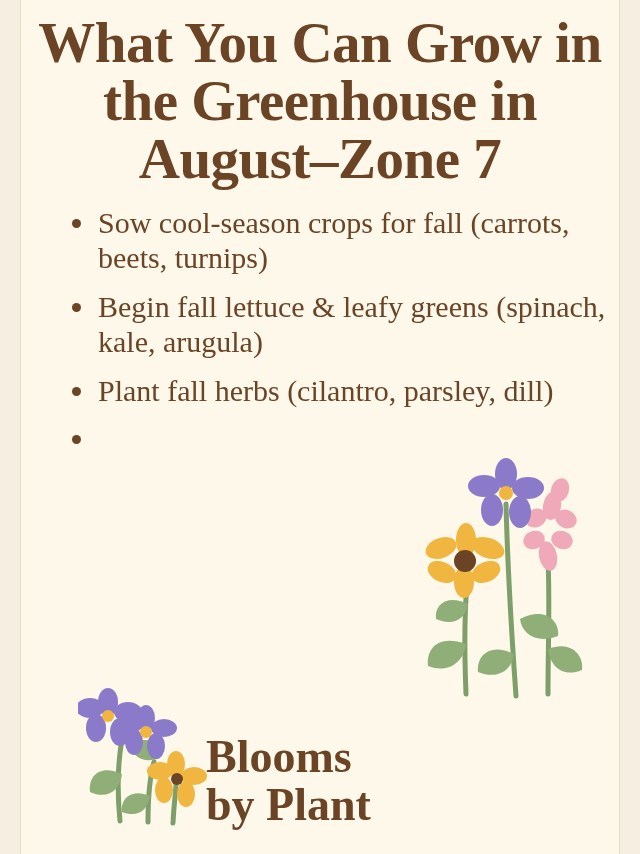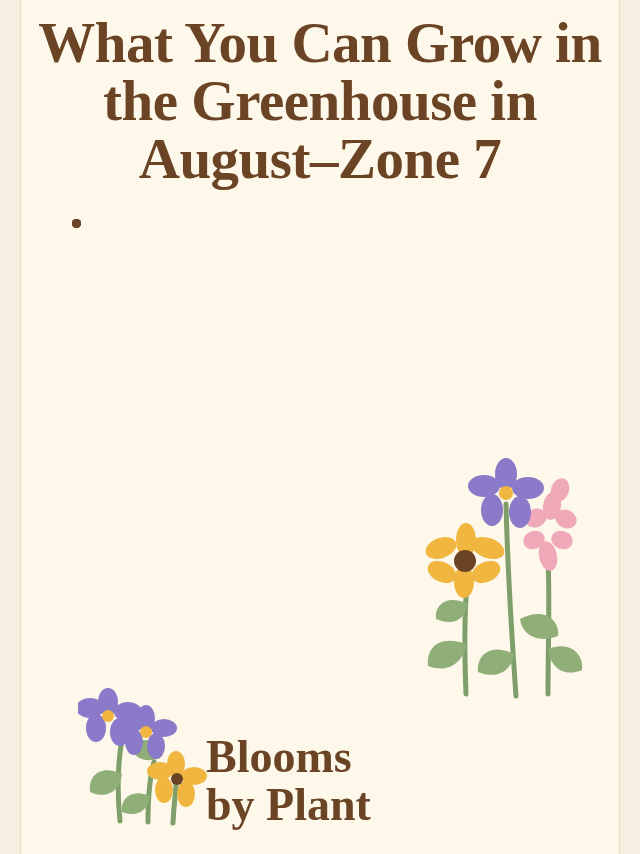--- a/index.html
+++ b/index.html
@@ -124,23 +124,29 @@
   <div class="edge right"></div>
   <div class="edge-line left"></div>
   <div class="edge-line right"></div>
 
   <div class="content">
     <h1 class="title">What You Can Grow in the Greenhouse in August–Zone 7</h1>
 
     <ul class="bullets">
       <li>
         <span class="dot"></span>
-      </li>
-      <li>
-        <span class="dot"></span>
+        <span>Sow cool-season crops for fall (carrots, beets, turnips)</span>
+      </li>
+      <li>
+        <span class="dot"></span>
+        <span>Begin fall lettuce &amp; leafy greens (spinach, kale, arugula)</span>
+      </li>
+      <li>
+        <span class="dot"></span>
+        <span>Plant fall herbs (cilantro, parsley, dill)</span>
       </li>
       <li>
         <span class="dot"></span>
       </li>
     </ul>
   </div>
 
   <svg class="art-right" viewBox="0 0 210 260">
 
     <path d="M58 250 C56 200 56 165 60 130" stroke="#7e9e6a" stroke-width="5" fill="none" stroke-linecap="round"></path>

